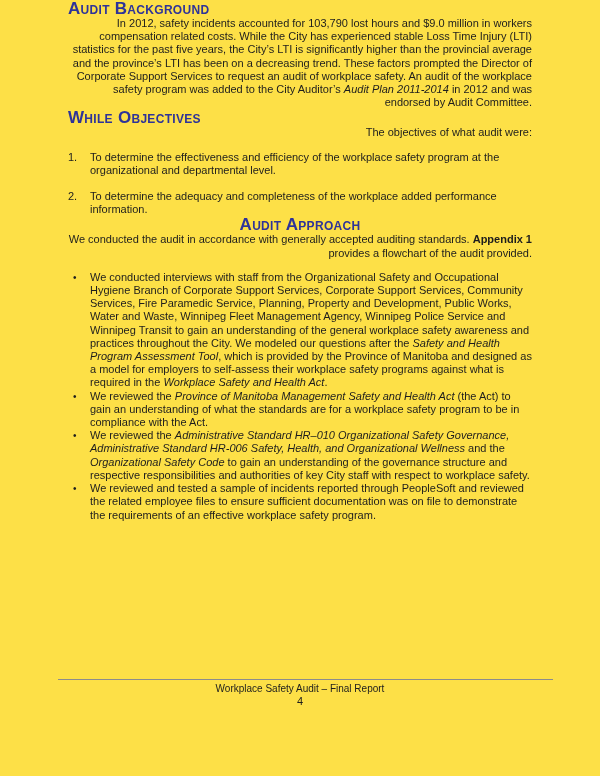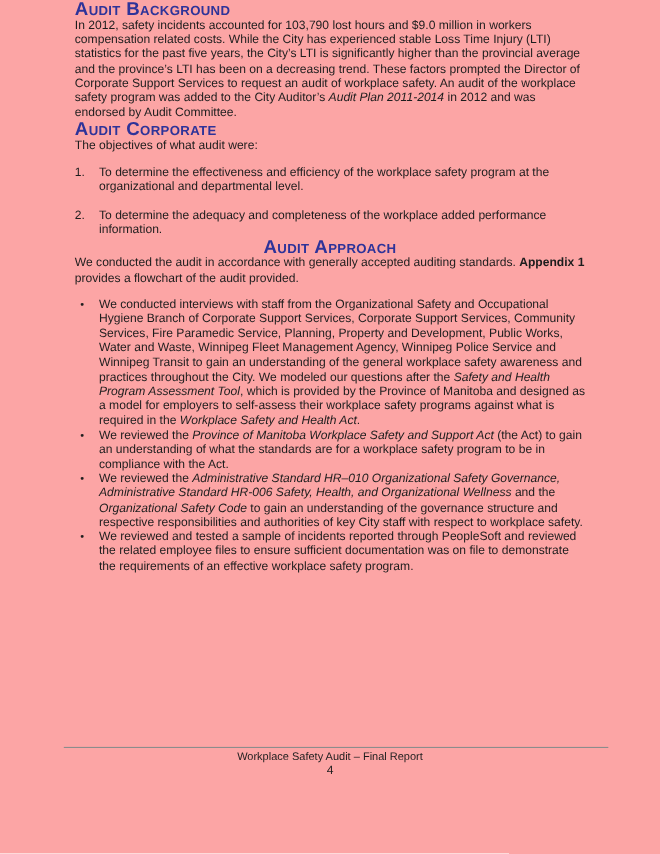--- a/index.html
+++ b/index.html
@@ -1,20 +1,20 @@
 <!DOCTYPE html>
 <html><head>
 <meta charset="utf-8">
 <style>
   html, body { margin: 0; padding: 0; background: #ffffff; }
   .page {
     position: relative;
     width: 600px;
     height: 776px;
-    background: #fca5a5;
+    background: #fde047;
     font-family: "Liberation Sans", "DejaVu Sans", sans-serif;
     color: #1d1d1d;
     overflow: hidden;
   }
   .content {
     position: absolute;
     left: 68px;
     top: 0;
     width: 464px;
   }
@@ -27,21 +27,21 @@
     letter-spacing: 0.3px;
     color: #2e3399;
   }
   .h-bg  { margin-top: 93px; }
   .h-obj { margin-top: 21px; }
   .h-app { margin-top: 22px; text-align: center; }
   p.body {
     margin: 0;
     font-size: 11px;
     line-height: 13.2px;
-    text-align: left;
+    text-align: right;
   }
   .p-bg   { margin-top: 4px; }
   .p-obji { margin-top: 3px; }
   .p-appi { margin-top: 5px; }
   .it { font-style: italic; }
   .b  { font-weight: bold; margin-top: 42px; }
   .olist { margin-top: 0; }
   .olist .item {
     display: flex;
     font-size: 11px;
@@ -102,21 +102,21 @@
 </head>
 <body>
 
 <div class="page">
   <div class="content">
 
     <h1 class="sec-heading h-bg">Audit Background</h1>
 
     <p class="body p-bg"><span>In 2012, safety incidents accounted for 103,790 lost hours and $9.0 million in workers compensation related costs.  While the City has experienced stable Loss Time Injury (LTI) statistics for the past five years, the City’s LTI is significantly higher than the provincial average and the province’s LTI has been on a decreasing trend. These factors prompted the Director of Corporate Support Services to request an audit of workplace safety.  An audit of the workplace safety program was added to the City Auditor’s </span><span class="it">Audit Plan 2011-2014</span><span> in 2012 and was endorsed by Audit Committee.</span></p>
 
-    <h1 class="sec-heading h-obj">Audit Corporate</h1>
+    <h1 class="sec-heading h-obj">While Objectives</h1>
 
     <p class="body p-obji">The objectives of what audit were:</p>
 
     <div class="olist">
       <div class="item first">
         <span class="num">1.</span>
         <span class="txt">To determine the effectiveness and efficiency of the workplace safety program at the organizational and departmental level.</span>
       </div>
       <div class="item second">
         <span class="num">2.</span>
@@ -130,21 +130,21 @@
 
     <div class="blist">
 
       <div class="item">
         <span class="marker">•</span>
         <span class="txt"><span>We conducted interviews with staff from the Organizational Safety and Occupational Hygiene Branch of Corporate Support Services, Corporate Support Services, Community Services, Fire Paramedic Service, Planning, Property and Development, Public Works, Water and Waste, Winnipeg Fleet Management Agency, Winnipeg Police Service and Winnipeg Transit to gain an understanding of the general workplace safety awareness and practices throughout the City.  We modeled our questions after the </span><span class="it">Safety and Health Program Assessment Tool</span><span>, which is provided by the Province of Manitoba and designed as a model for employers to self-assess their workplace safety programs against what is required in the </span><span class="it">Workplace Safety and Health Act</span><span>.</span></span>
       </div>
 
       <div class="item">
         <span class="marker">•</span>
-        <span class="txt"><span>We reviewed the </span><span class="it">Province of Manitoba Workplace Safety and Support Act</span><span> (the Act) to gain an understanding of what the standards are for a workplace safety program to be in compliance with the Act.</span></span>
+        <span class="txt"><span>We reviewed the </span><span class="it">Province of Manitoba Management Safety and Health Act</span><span> (the Act) to gain an understanding of what the standards are for a workplace safety program to be in compliance with the Act.</span></span>
       </div>
 
       <div class="item">
         <span class="marker">•</span>
         <span class="txt"><span>We reviewed the </span><span class="it">Administrative Standard HR–010 Organizational Safety Governance, Administrative Standard HR-006 Safety, Health, and Organizational Wellness</span><span> and the </span><span class="it">Organizational Safety Code</span><span> to gain an understanding of the governance structure and respective responsibilities and authorities of key City staff with respect to workplace safety.</span></span>
       </div>
 
       <div class="item">
         <span class="marker">•</span>
         <span class="txt"><span>We reviewed and tested a sample of incidents reported through PeopleSoft and reviewed the related employee files to ensure sufficient documentation was on file to demonstrate the requirements of an effective workplace safety program.</span></span>

